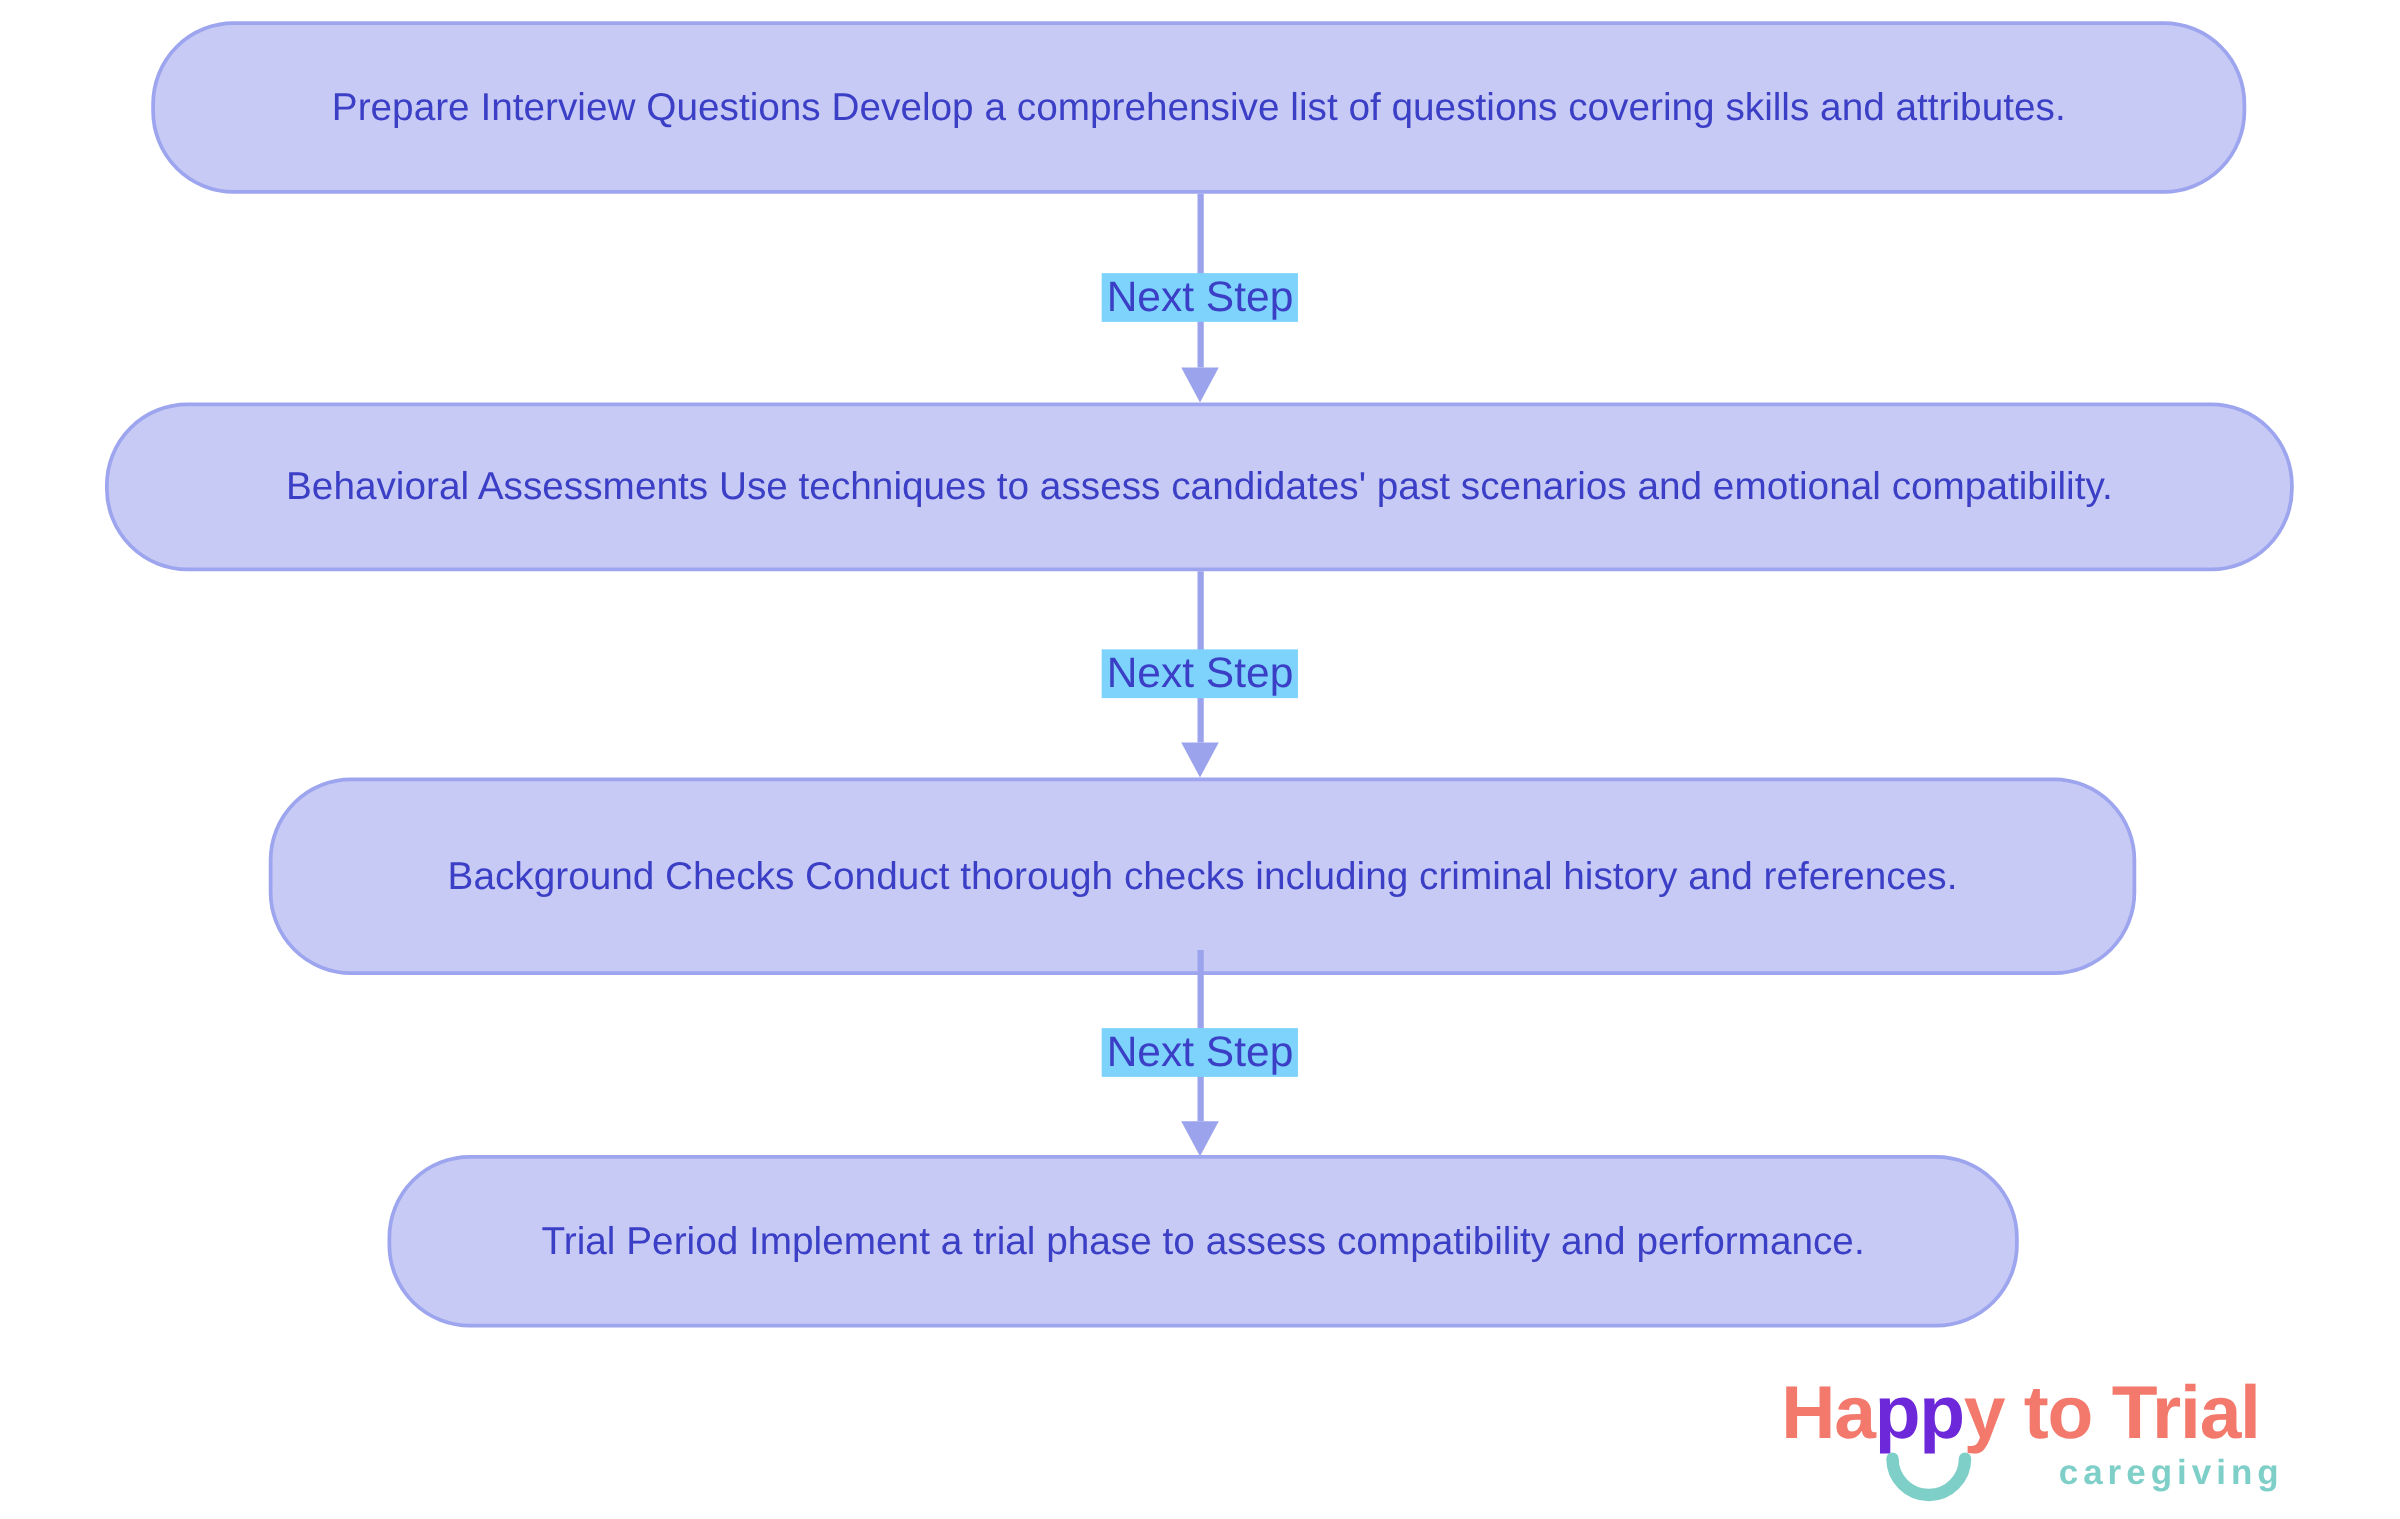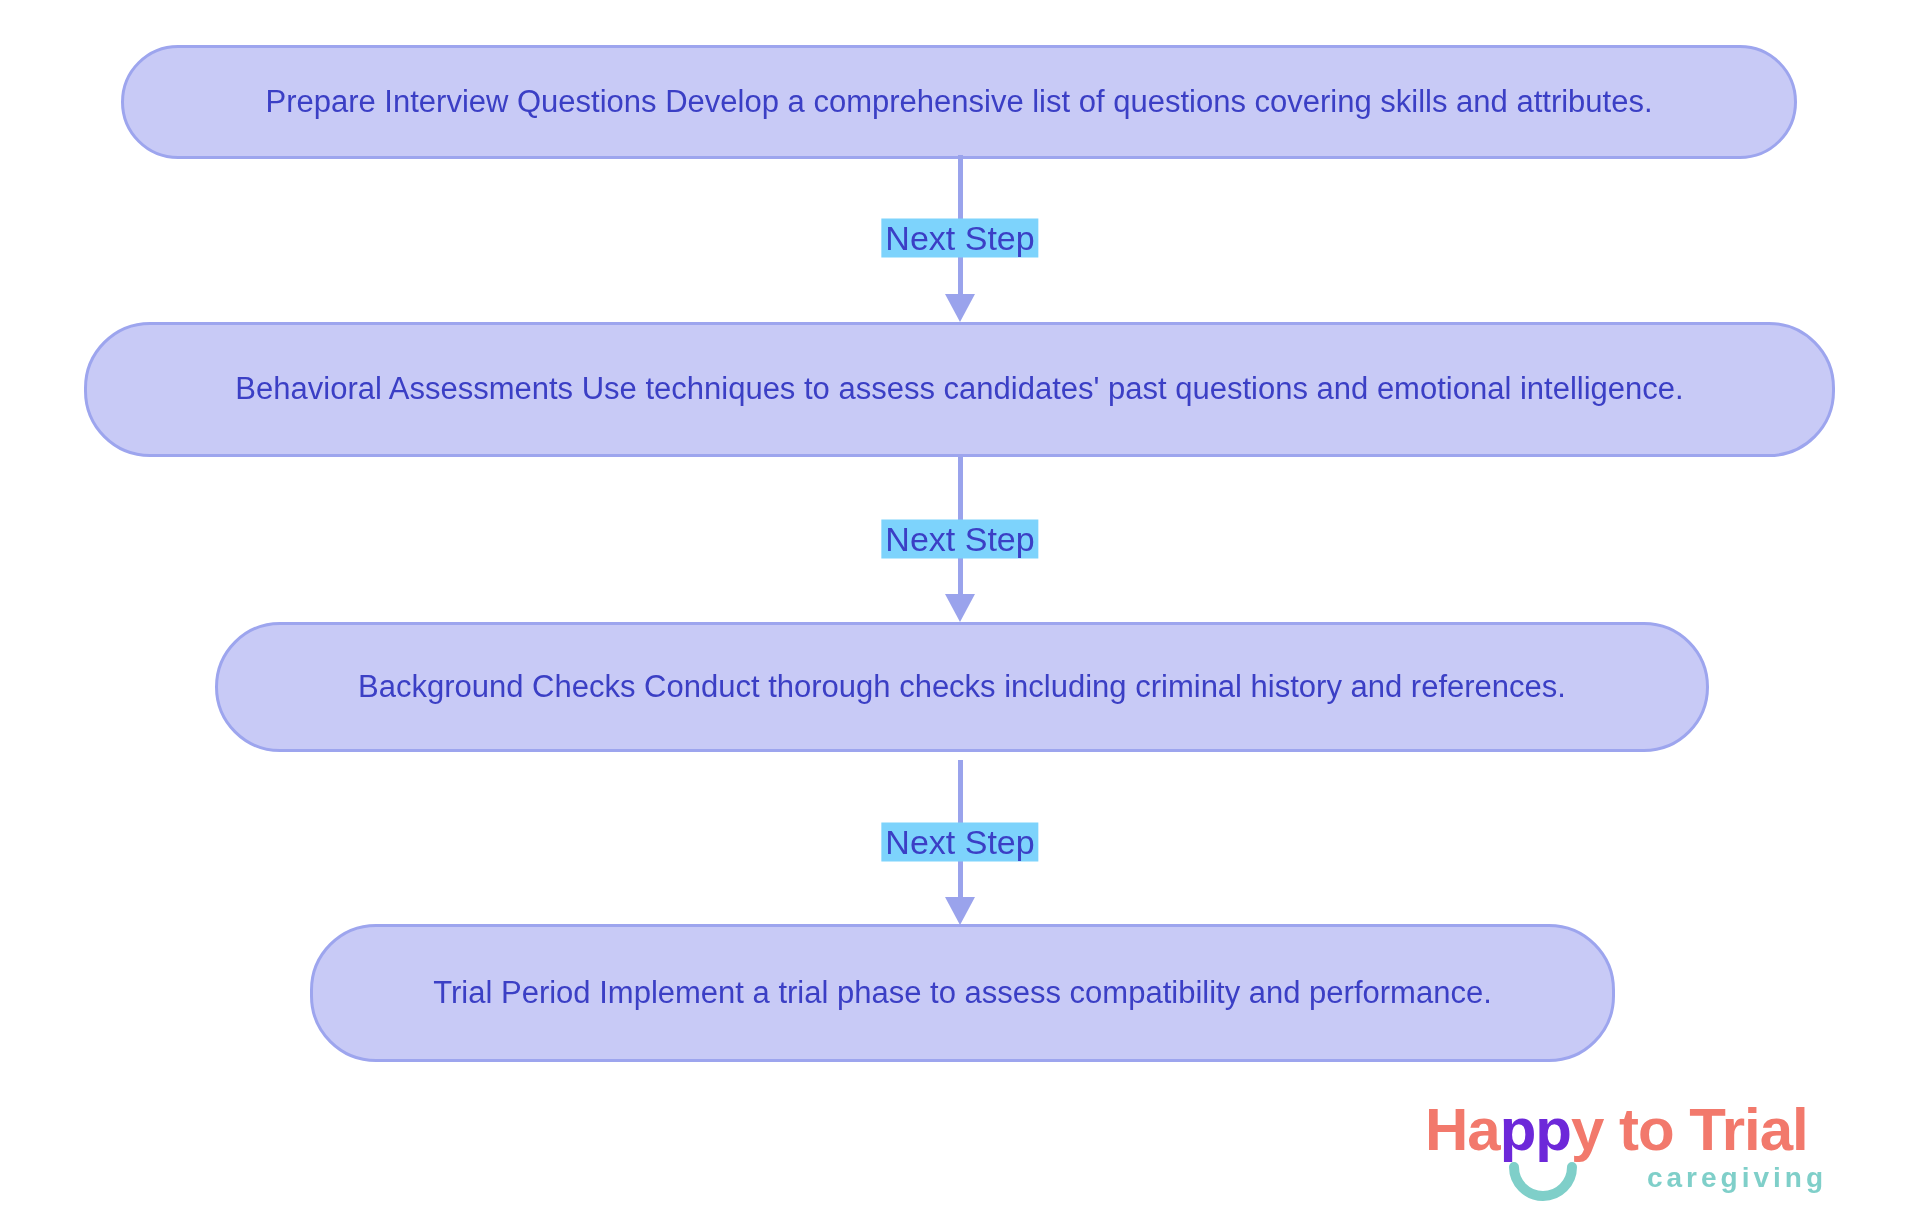--- a/index.html
+++ b/index.html
@@ -18,23 +18,23 @@
     border-radius:66px;
     display:flex;
     align-items:center;
     justify-content:center;
     text-align:center;
     color:#3b3fc5;
     font-size:31px;
     padding:0 26px;
     line-height:1.25;
   }
-  .node1{left:121px;top:17px;width:1676px;height:114px;margin-top:28px;}
+  .node1{left:121px;top:17px;width:1676px;height:138px;}
   .node2{left:84px;top:322px;width:1751px;height:135px;}
-  .node3{left:215px;top:622px;width:1494px;height:130px;}
+  .node3{left:215px;top:622px;width:1494px;height:158px;}
   .node4{left:310px;top:924px;width:1305px;height:138px;}
   .connector-line{
     position:absolute;
     left:958px;
     width:5px;
     background:#9aa3ec;
   }
   .line1{top:155px;height:139px;}
   .line2{top:457px;height:137px;}
   .line3{top:760px;height:137px;}
@@ -100,21 +100,21 @@
 
   <div class="node node1">
     <span>Prepare Interview Questions Develop a comprehensive list of questions covering skills and attributes.</span>
   </div>
 
   <div class="connector-line line1"></div>
   <div class="arrowhead head1"></div>
   <div class="connector-label clabel1">Next Step</div>
 
   <div class="node node2">
-    <span>Behavioral Assessments Use techniques to assess candidates' past questions and emotional intelligence.</span>
+    <span>Behavioral Assessments Use techniques to assess candidates' past scenarios and emotional compatibility.</span>
   </div>
 
   <div class="connector-line line2"></div>
   <div class="arrowhead head2"></div>
   <div class="connector-label clabel2">Next Step</div>
 
   <div class="node node3">
     <span>Background Checks Conduct thorough checks including criminal history and references.</span>
   </div>
 

